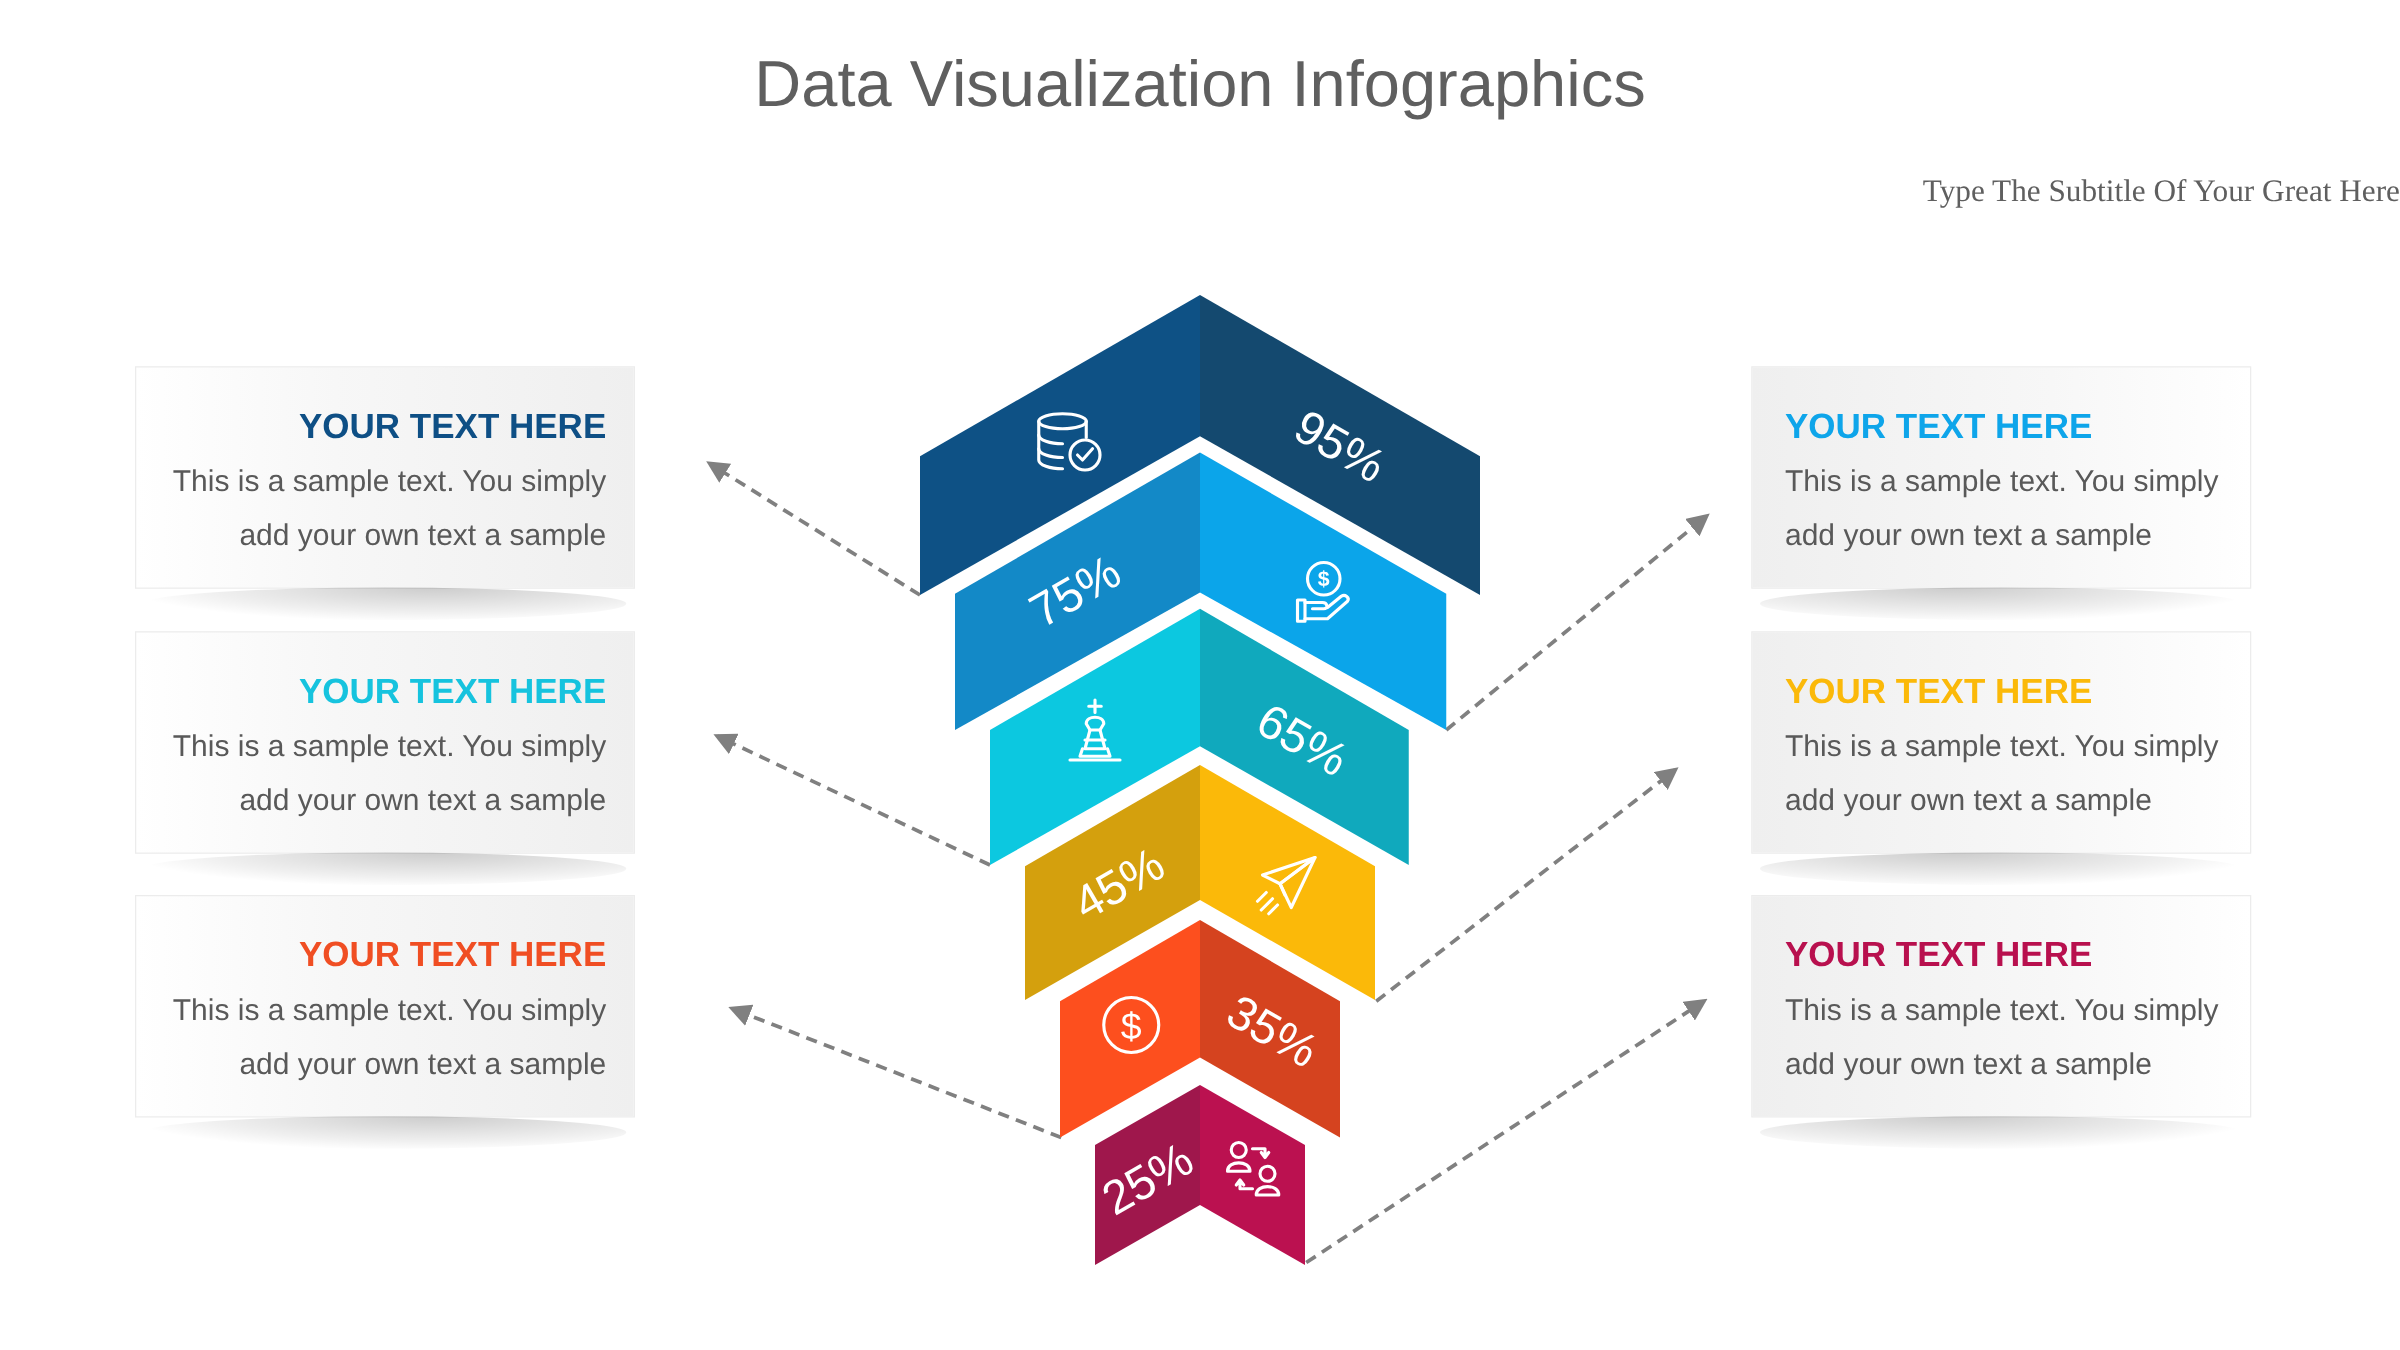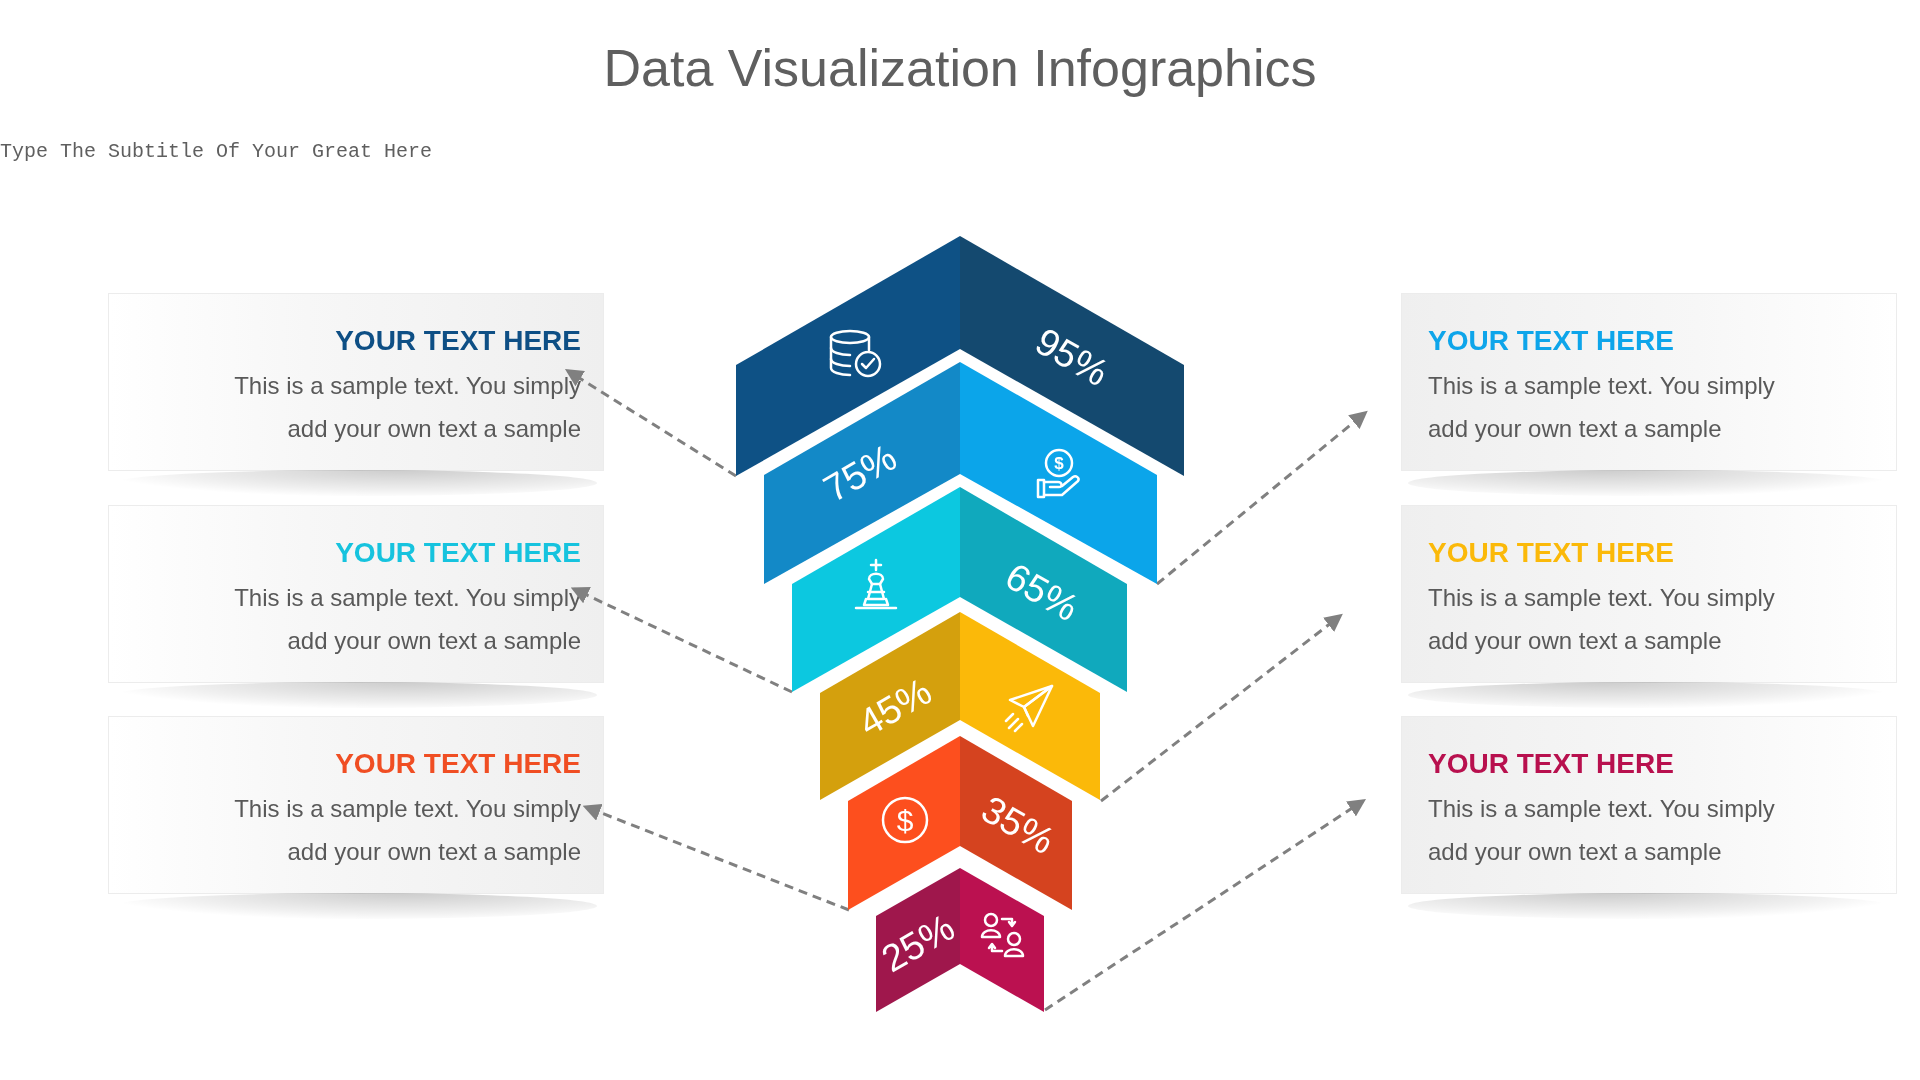--- a/index.html
+++ b/index.html
@@ -1,19 +1,19 @@
 <!DOCTYPE html>
 <html><head>
 <meta charset="utf-8">
 <style>
   html, body { margin:0; padding:0; }
   body { width:1920px; height:1080px; background:#ffffff; position:relative; overflow:hidden; font-family:"Liberation Sans", sans-serif; }
   .title { position:absolute; left:0; top:38px; width:1920px; text-align:center; font-size:52px; color:#5f5f5f; letter-spacing:0px; font-family:"Liberation Sans", sans-serif; }
-  .subtitle { position:absolute; left:0; top:140px; width:1920px; text-align:left; font-size:20px; color:#5f5f5f; font-family:Liberation Mono, monospace; }
-  .card { position:absolute; width:496px; height:178px; box-sizing:border-box; border:1px solid #ececec; }
+  .subtitle { position:absolute; left:0; top:140px; width:1920px; text-align:right; font-size:25px; color:#5f5f5f; font-family:Liberation Serif, serif; }
+  .card { position:absolute; width:400px; height:178px; box-sizing:border-box; border:1px solid #ececec; }
   .card.left { background:linear-gradient(to right, #ffffff 0%, #f7f7f7 40%, #efefef 100%); text-align:right; padding:30px 22px 0 0; }
   .card.right { background:linear-gradient(to left, #ffffff 0%, #f7f7f7 40%, #efefef 100%); text-align:left; padding:30px 0 0 26px; }
   .card::after { content:""; position:absolute; left:6px; right:6px; bottom:-26px; height:26px; border-radius:50%; background:radial-gradient(ellipse at 60% 0%, rgba(0,0,0,0.20) 0%, rgba(0,0,0,0.06) 55%, rgba(0,0,0,0) 75%); }
   .card.right::after { background:radial-gradient(ellipse at 40% 0%, rgba(0,0,0,0.20) 0%, rgba(0,0,0,0.06) 55%, rgba(0,0,0,0) 75%); }
   .card-heading { font-size:28px; font-weight:bold; line-height:34px; margin-bottom:6px; }
   .card-body { font-size:24px; line-height:43px; color:#595959; }
   svg.stack { position:absolute; left:0; top:0; }
   .pct { fill:#ffffff; font-size:38px; font-family:"Liberation Sans", sans-serif; }
 </style>
 </head>

